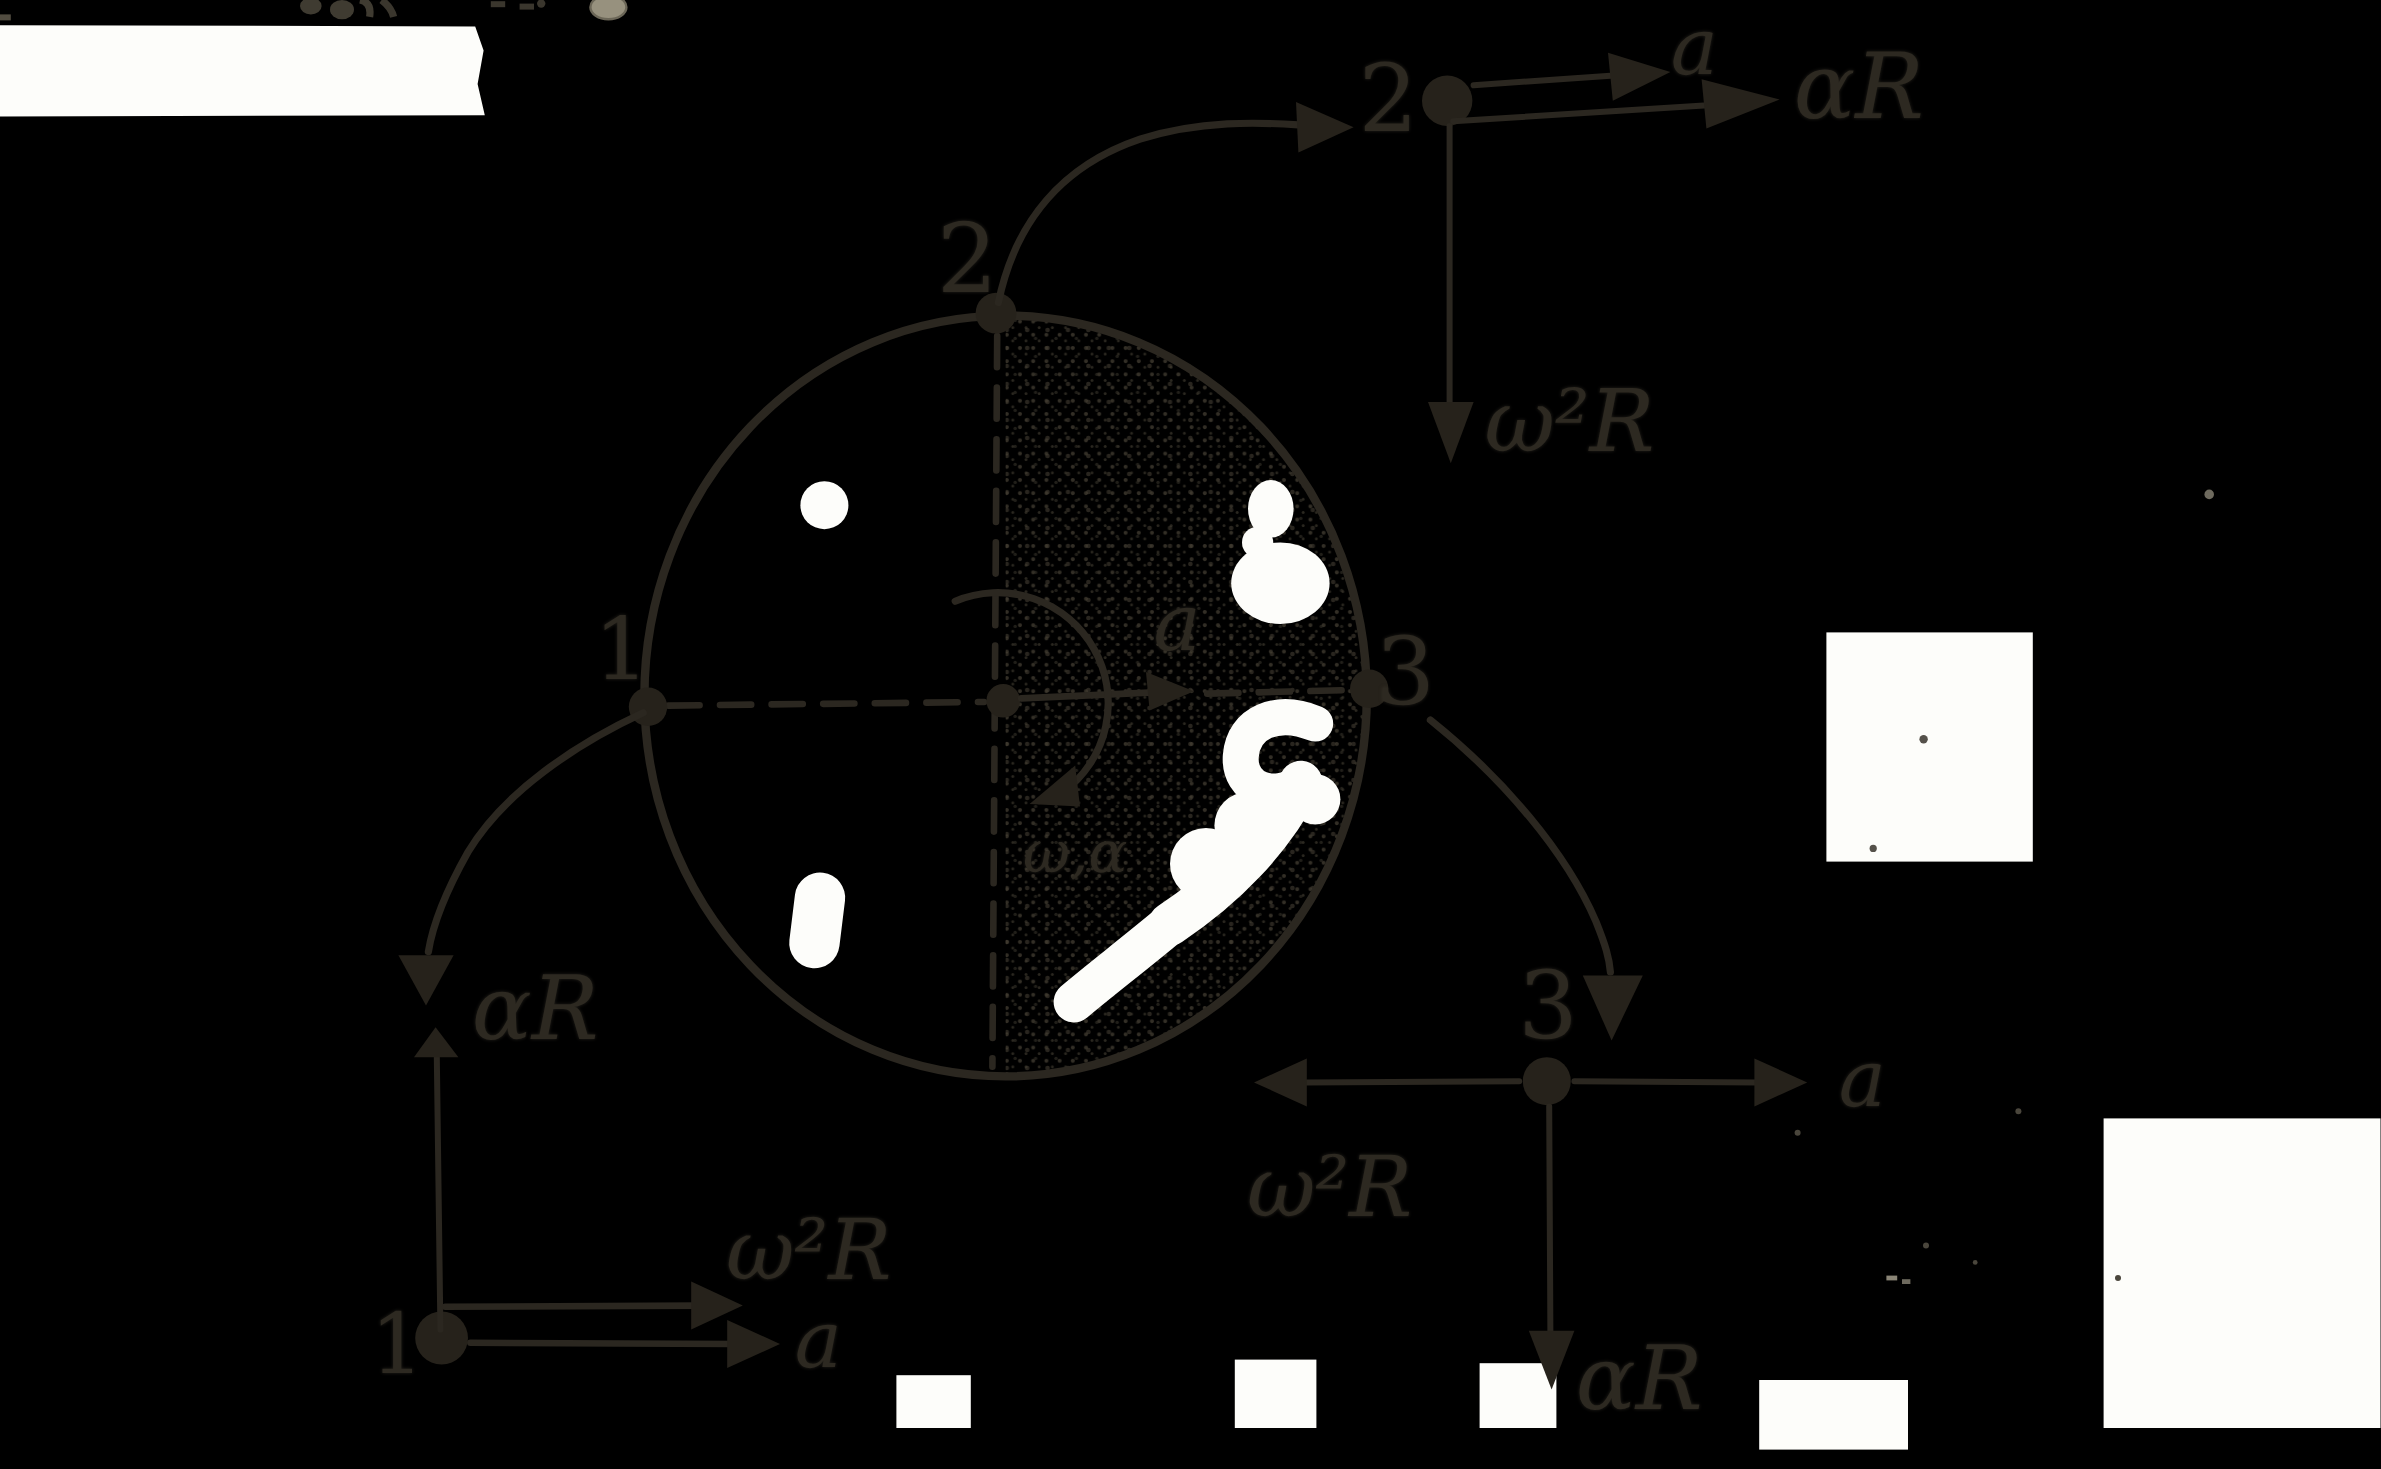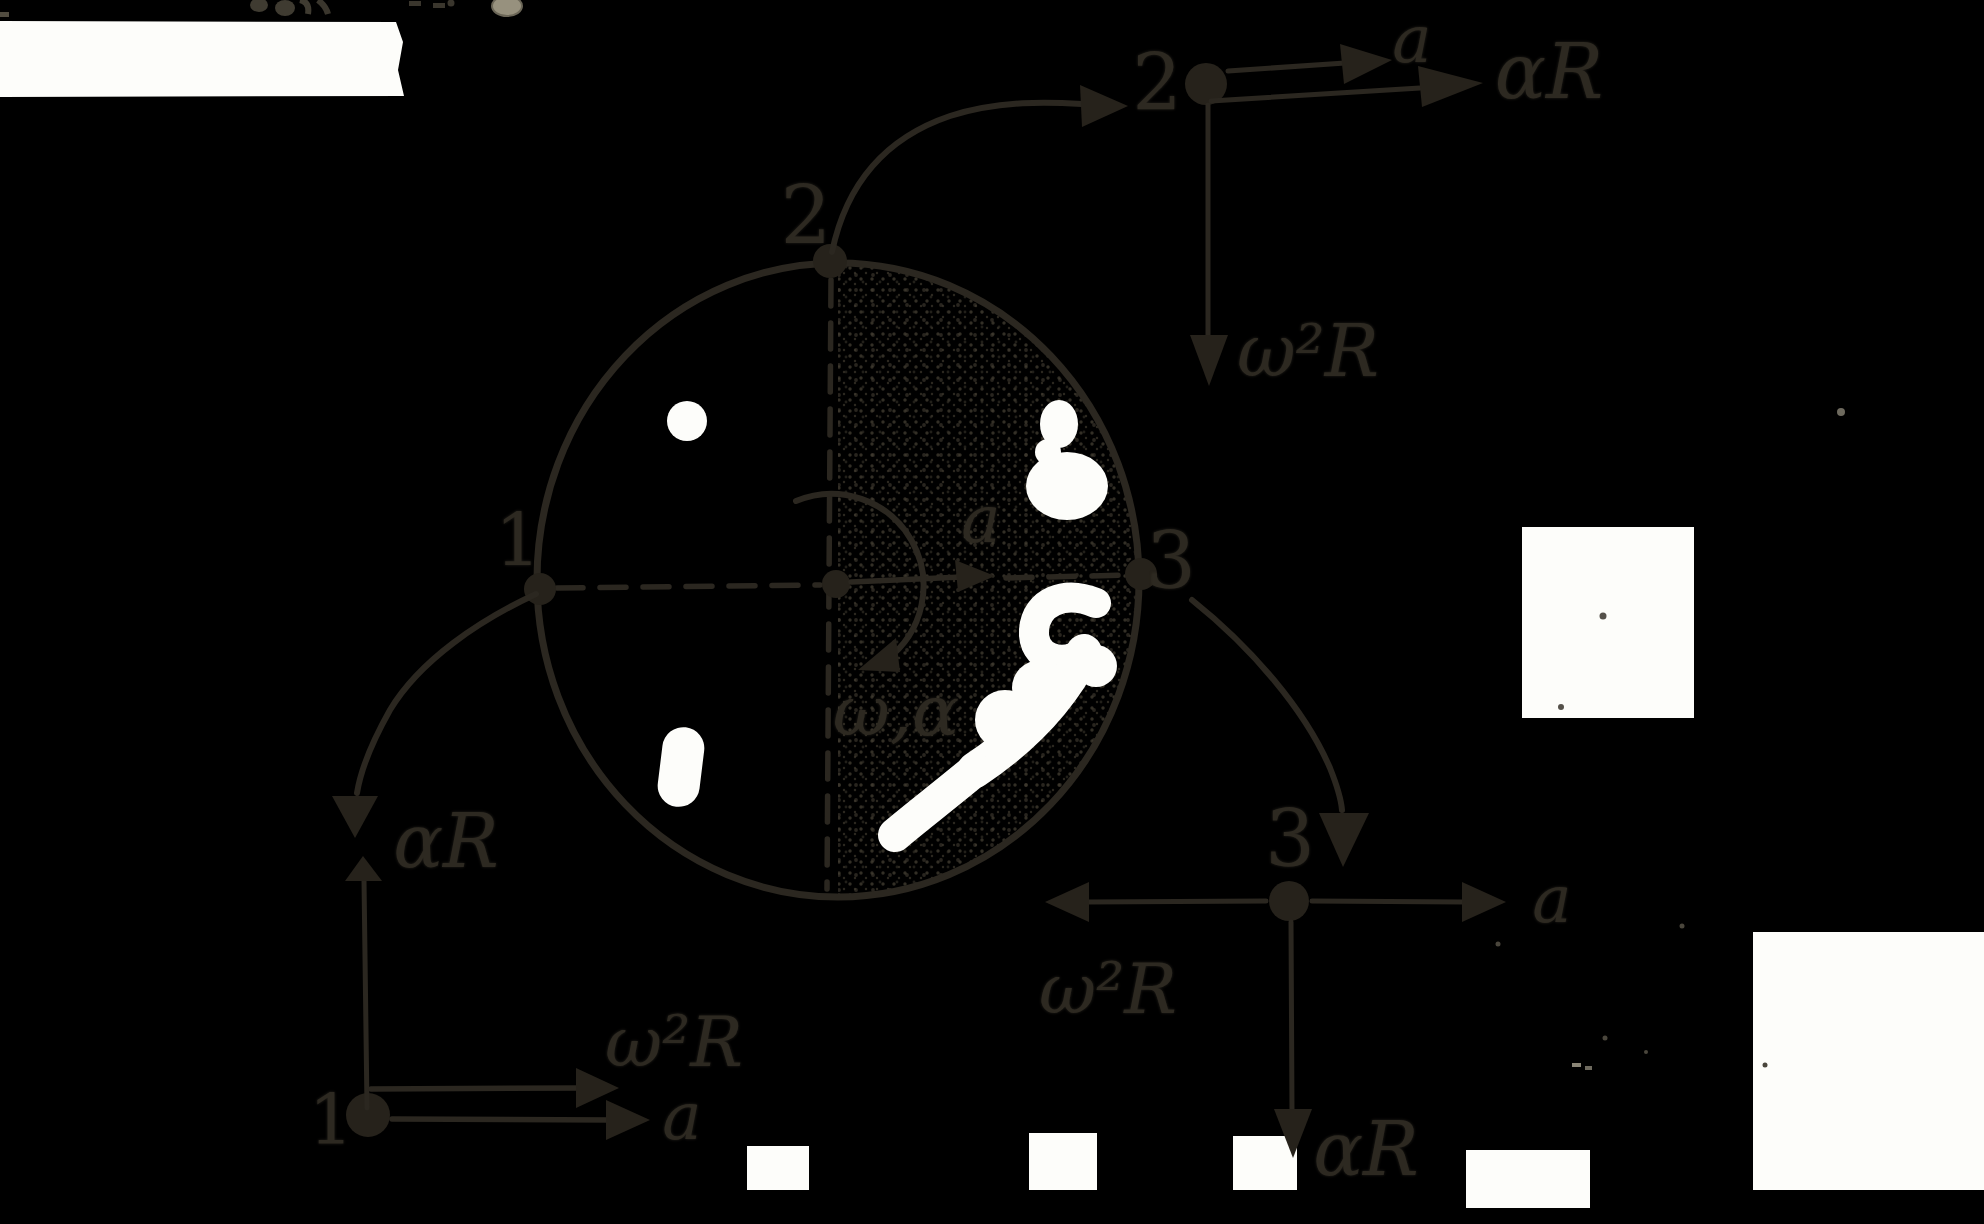--- a/index.html
+++ b/index.html
@@ -149,21 +149,21 @@
       </g>
       <g transform="rotate(7 681 767)">
         <rect x="660" y="727" width="42" height="80" rx="21"></rect>
       </g>
     </g>
   </svg>
 
   <div class="lbl digit" style="left:518px;top:541px;font-size:72px;">1</div>
   <div class="lbl digit" style="left:806px;top:216px;font-size:80px;">2</div>
   <div class="lbl digit" style="left:1171px;top:561px;font-size:78px;">3</div>
-  <div class="lbl it" style="left:896px;top:711px;font-size:70px;">ω,α</div>
+  <div class="lbl it" style="left:896px;top:711px;font-size:48px;">ω,α</div>
   <div class="lbl it" style="left:981px;top:520px;font-size:66px;">a</div>
 
   <div class="lbl digit" style="left:1157px;top:83px;font-size:78px;">2</div>
   <div class="lbl it" style="left:1412px;top:40px;font-size:66px;">a</div>
   <div class="lbl it" style="left:1549px;top:72px;font-size:76px;">αR</div>
   <div class="lbl it" style="left:1308px;top:351px;font-size:72px;">ω²R</div>
 
   <div class="lbl digit" style="left:331px;top:1120px;font-size:70px;">1</div>
   <div class="lbl it" style="left:446px;top:841px;font-size:74px;">αR</div>
   <div class="lbl it" style="left:674px;top:1042px;font-size:70px;">ω²R</div>

